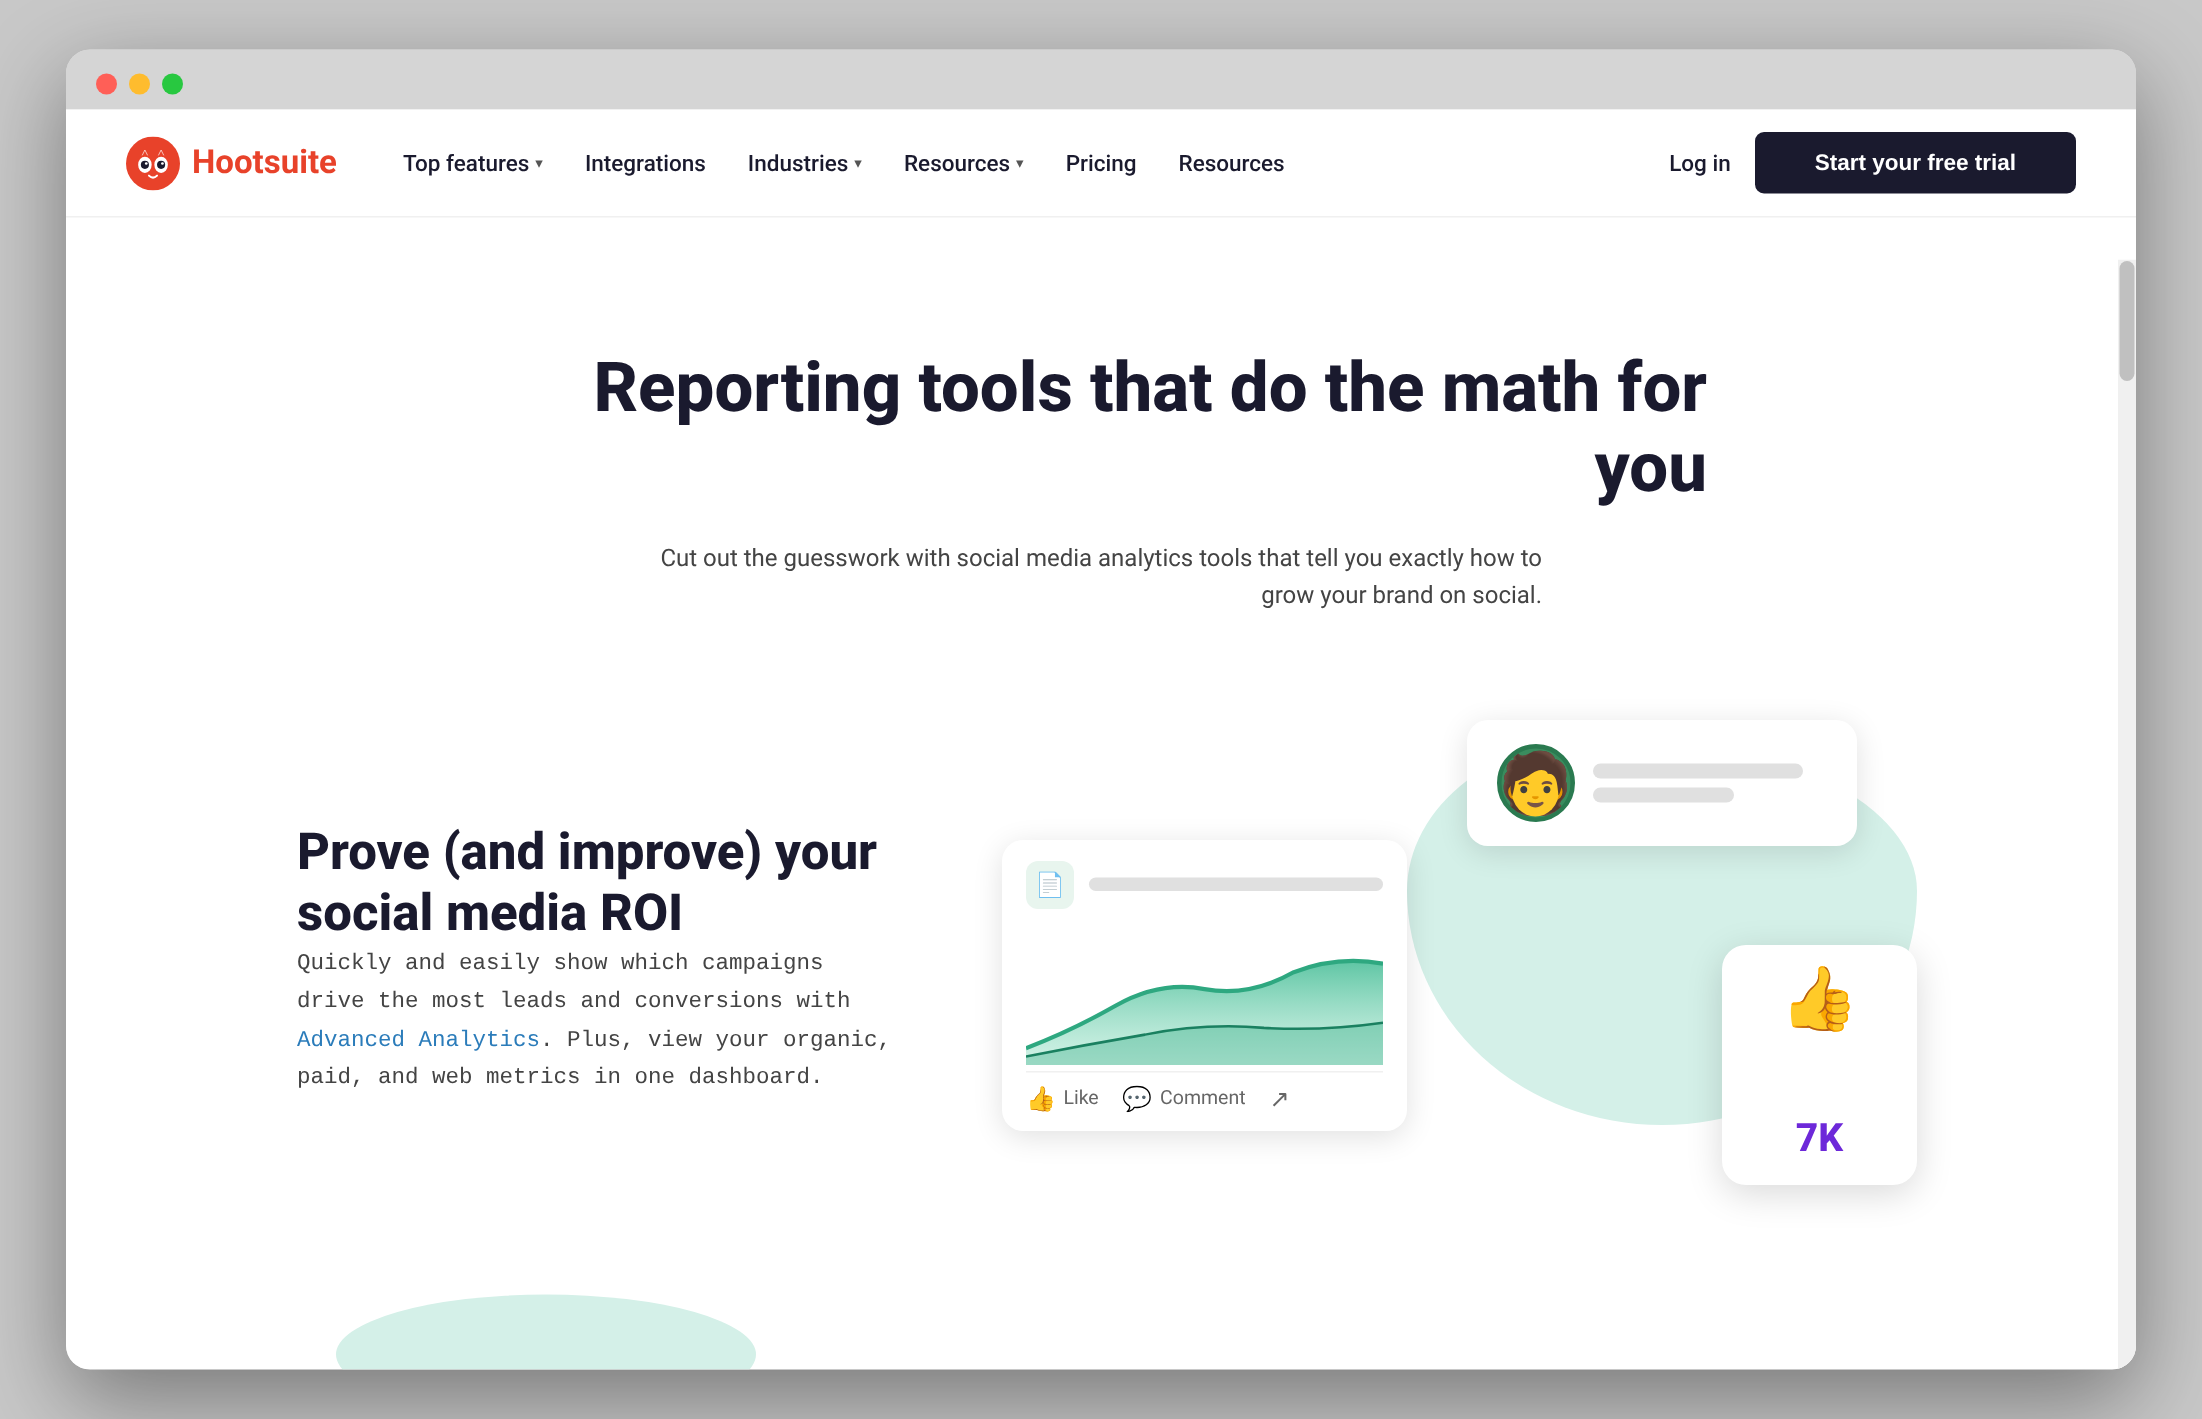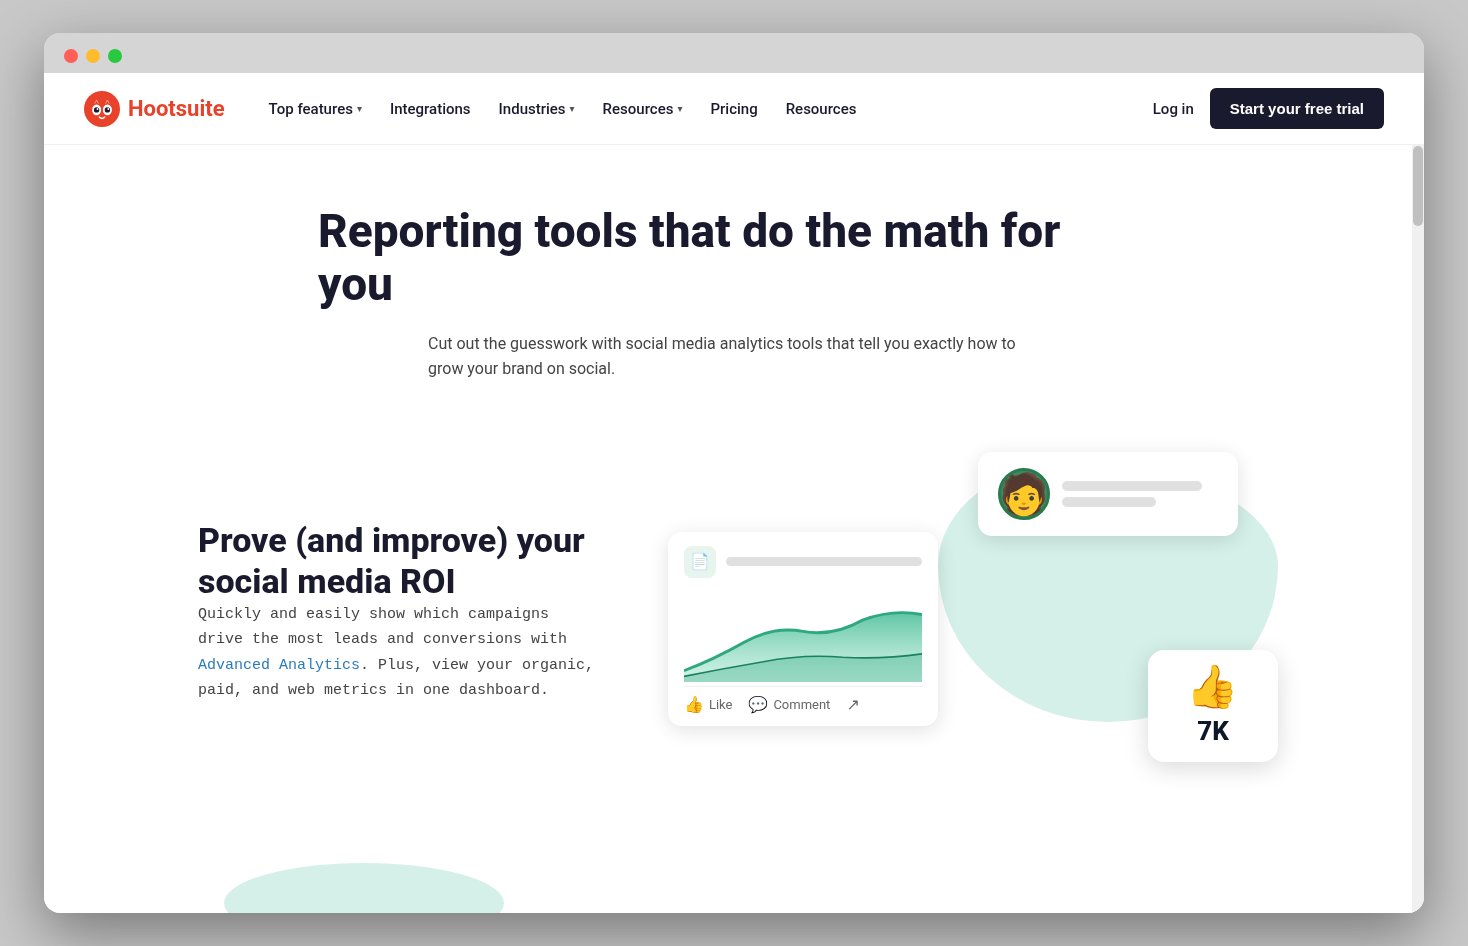--- a/index.html
+++ b/index.html
@@ -37,20 +37,21 @@
     .traffic-light.red { background: #ff5f57; }
     .traffic-light.yellow { background: #febc2e; }
     .traffic-light.green { background: #28c840; }
     .browser-content {
       flex: 1;
       background: #ffffff;
       overflow: hidden;
       display: flex;
       flex-direction: column;
       position: relative;
+      gap: 28px;
     }
     
     .navbar {
       display: flex;
       align-items: center;
       padding: 0 40px;
       height: 72px;
       border-bottom: 1px solid #f0f0f0;
       background: #fff;
       flex-shrink: 0;
@@ -102,21 +103,21 @@
     }
     .login-link {
       font-size: 15px;
       font-weight: 500;
       color: #1a1a2e;
       cursor: pointer;
     }
     .cta-button {
       background: #1a1a2e;
       color: #fff;
-      padding: 12px 20px;
+      padding: 12px 40px;
       border-radius: 6px;
       font-size: 15px;
       font-weight: 600;
       cursor: pointer;
       border: none;
       white-space: nowrap;
     }
     
     .scroll-bar {
       position: absolute;
@@ -138,21 +139,21 @@
     }
     
     .main-content {
       flex: 1;
       overflow: hidden;
       position: relative;
       padding-right: 12px;
     }
     
     .hero-section {
-      text-align: left;
+      text-align: right;
       padding: 60px 40px 40px;
       max-width: 900px;
       margin: 0 auto;
     }
     .hero-title {
       font-size: 46px;
       font-weight: 800;
       color: #1a1a2e;
       line-height: 1.15;
       margin-bottom: 20px;
@@ -331,21 +332,22 @@
       gap: 8px;
     }
     .thumb-up {
       font-size: 42px;
       color: #2e9e6e;
       line-height: 1;
     }
     .like-count {
       font-size: 26px;
       font-weight: 800;
-      color: #0f172a;
+      color: #6d28d9;
+      margin-top: 48px;
     }
     .social-action {
       display: flex;
       align-items: center;
       gap: 5px;
       font-size: 13px;
       color: #666;
     }
     .social-icon { font-size: 16px; }
     

